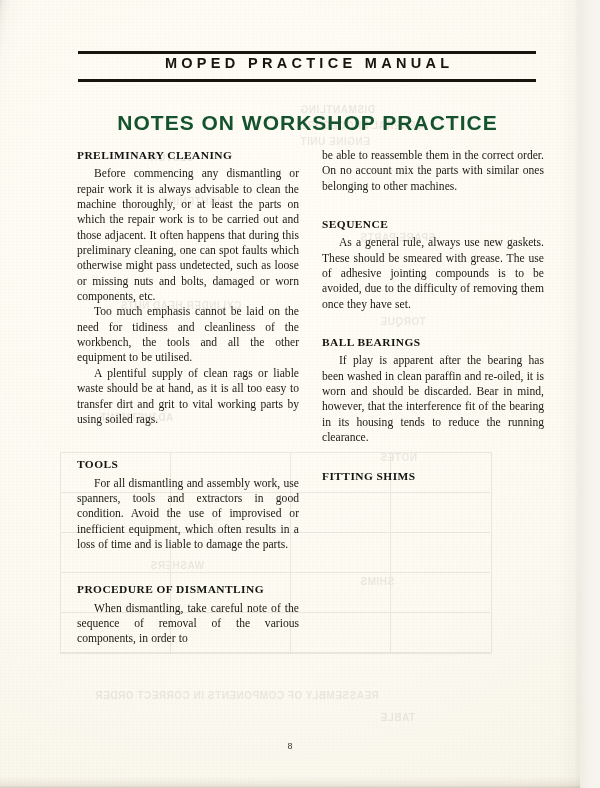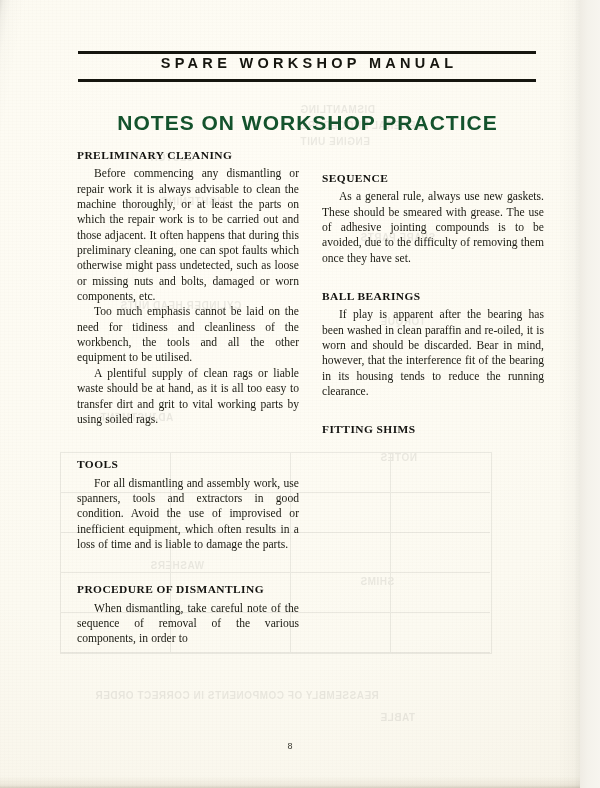--- a/index.html
+++ b/index.html
@@ -229,21 +229,21 @@
     <div class="ghost-rule" style="left:60px;  top:652px; width:430px;"></div>
     <div class="ghost-box" style="left:60px;  top:452px; width:430px; height:200px;"></div>
     <div class="ghost-rule" style="left:170px; top:452px; width:1px; height:200px; background:#33332e;"></div>
     <div class="ghost-rule" style="left:290px; top:452px; width:1px; height:200px; background:#33332e;"></div>
     <div class="ghost-rule" style="left:390px; top:452px; width:1px; height:200px; background:#33332e;"></div>
   </div>
 
   <div class="content">
 
     <div class="runhead-rule-top"></div>
-    <div class="runhead">SPARE WORKSHOP MANUAL</div>
+    <div class="runhead">MOPED PRACTICE MANUAL</div>
     <div class="runhead-rule-bot"></div>
 
     <h1 class="page-title">NOTES ON WORKSHOP PRACTICE</h1>
 
     <div class="col col-left">
 
       <div class="sec-head">PRELIMINARY CLEANING</div>
       <p class="para">Before commencing any dismantling or repair work it is always advisable to clean the machine thoroughly, or at least the parts on which the repair work is to be carried out and those adjacent. It often happens that during this preliminary cleaning, one can spot faults which otherwise might pass undetected, such as loose or missing nuts and bolts, damaged or worn components, etc.</p>
       <p class="para">Too much emphasis cannot be laid on the need for tidiness and cleanliness of the workbench, the tools and all the other equipment to be utilised.</p>
       <p class="para">A plentiful supply of clean rags or liable waste should be at hand, as it is all too easy to transfer dirt and grit to vital working parts by using soiled rags.</p>
@@ -251,20 +251,21 @@
       <div class="sec-head gap-lg">TOOLS</div>
       <p class="para">For all dismantling and assembly work, use spanners, tools and extractors in good condition. Avoid the use of improvised or inefficient equipment, which often results in a loss of time and is liable to damage the parts.</p>
 
       <div class="sec-head gap-lg">PROCEDURE OF DISMANTLING</div>
       <p class="para">When dismantling, take careful note of the sequence of removal of the various components, in order to</p>
 
     </div>
 
     <div class="col col-right">
 
+      <p class="para cont">be able to reassemble them in the correct order. On no account mix the parts with similar ones belonging to other machines.</p>
 
       <div class="sec-head gap">SEQUENCE</div>
       <p class="para">As a general rule, always use new gaskets. These should be smeared with grease. The use of adhesive jointing compounds is to be avoided, due to the difficulty of removing them once they have set.</p>
 
       <div class="sec-head gap">BALL BEARINGS</div>
       <p class="para">If play is apparent after the bearing has been washed in clean paraffin and re-oiled, it is worn and should be discarded. Bear in mind, however, that the interference fit of the bearing in its housing tends to reduce the running clearance.</p>
 
       <div class="sec-head gap">FITTING SHIMS</div>
 
     </div>

